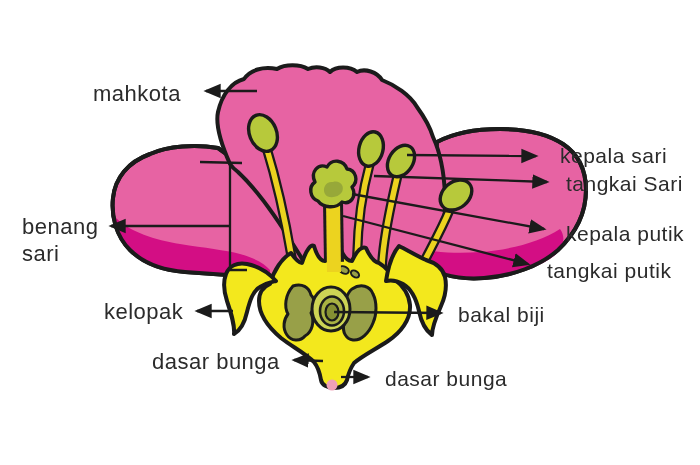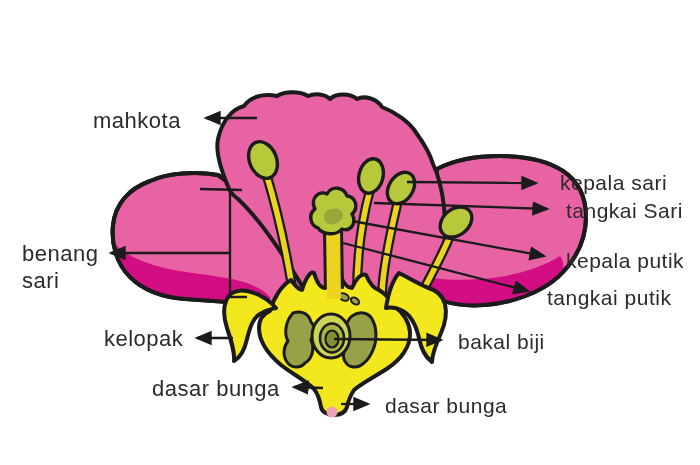--- a/index.html
+++ b/index.html
@@ -1,17 +1,17 @@
 <!DOCTYPE html>
 <html><head>
 <meta charset="utf-8">
 <style>
   html,body{margin:0;padding:0;background:#ffffff;}
   .stage{position:relative;width:700px;height:404px;background:#ffffff;overflow:hidden;
-         font-family:"Liberation Sans",sans-serif;margin-top:27px;}
+         font-family:"Liberation Sans",sans-serif;}
   svg{display:block;}
   text{font-family:"Liberation Sans","DejaVu Sans",sans-serif;fill:#2b2b2b;}
   .lbl{font-size:21px;letter-spacing:0.5px;}
   .lbl-left{font-size:22px;letter-spacing:0.5px;}
 </style>
 </head>
 <body>
 
 <div class="stage">
 <svg width="700" height="465" viewBox="0 0 700 465">

